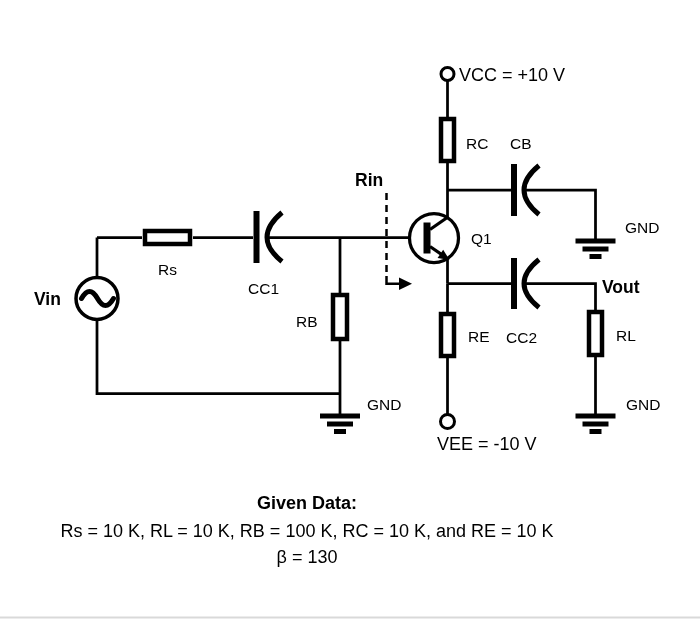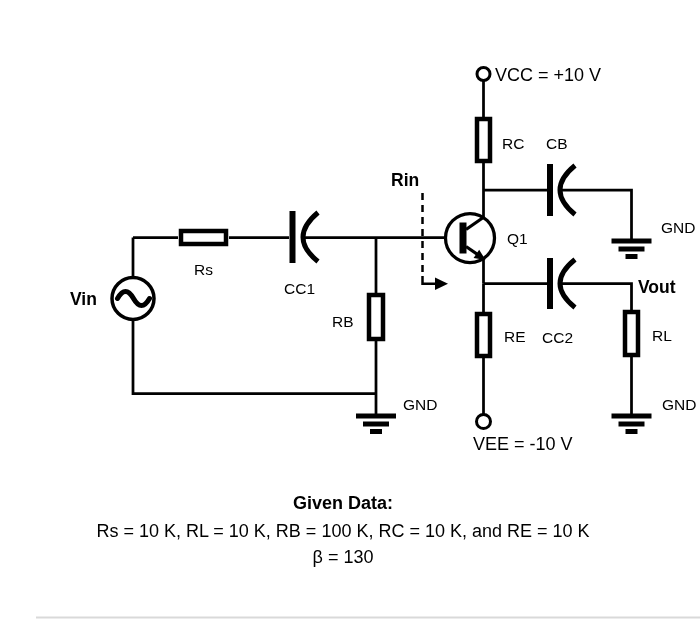--- a/index.html
+++ b/index.html
@@ -1,18 +1,18 @@
 <!DOCTYPE html>
 <html><head>
 <meta charset="utf-8">
 <style>
   html, body { margin: 0; padding: 0; background: #ffffff; }
   body { width: 700px; height: 625px; position: relative; overflow: hidden;
          font-family: "Liberation Sans", sans-serif; }
-  .stage { position: absolute; inset: 0; margin-left: 36px; }
+  .stage { position: absolute; inset: 0; }
   svg { display: block; }
   text { fill: #000000; font-family: "Liberation Sans", sans-serif; }
   .comp-label { font-size: 15.5px; }
   .supply-label { font-size: 18px; }
   .signal-label { font-size: 17.5px; font-weight: bold; }
   .given-heading { font-size: 18px; font-weight: bold; }
   .given-line { font-size: 18px; }
 </style>
 </head>
 <body>

